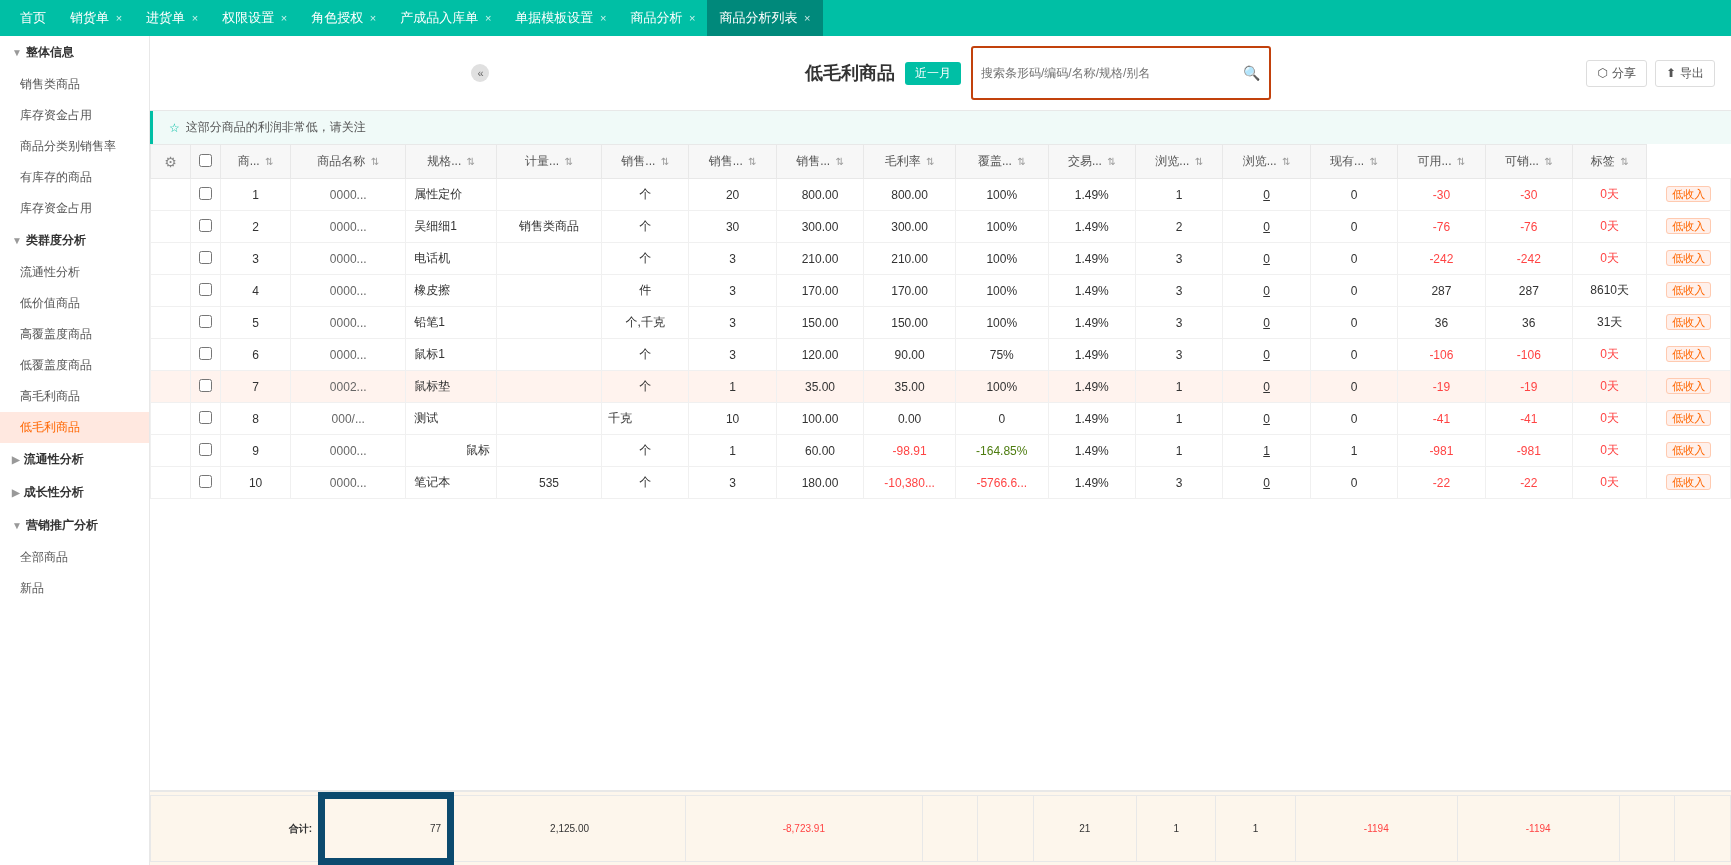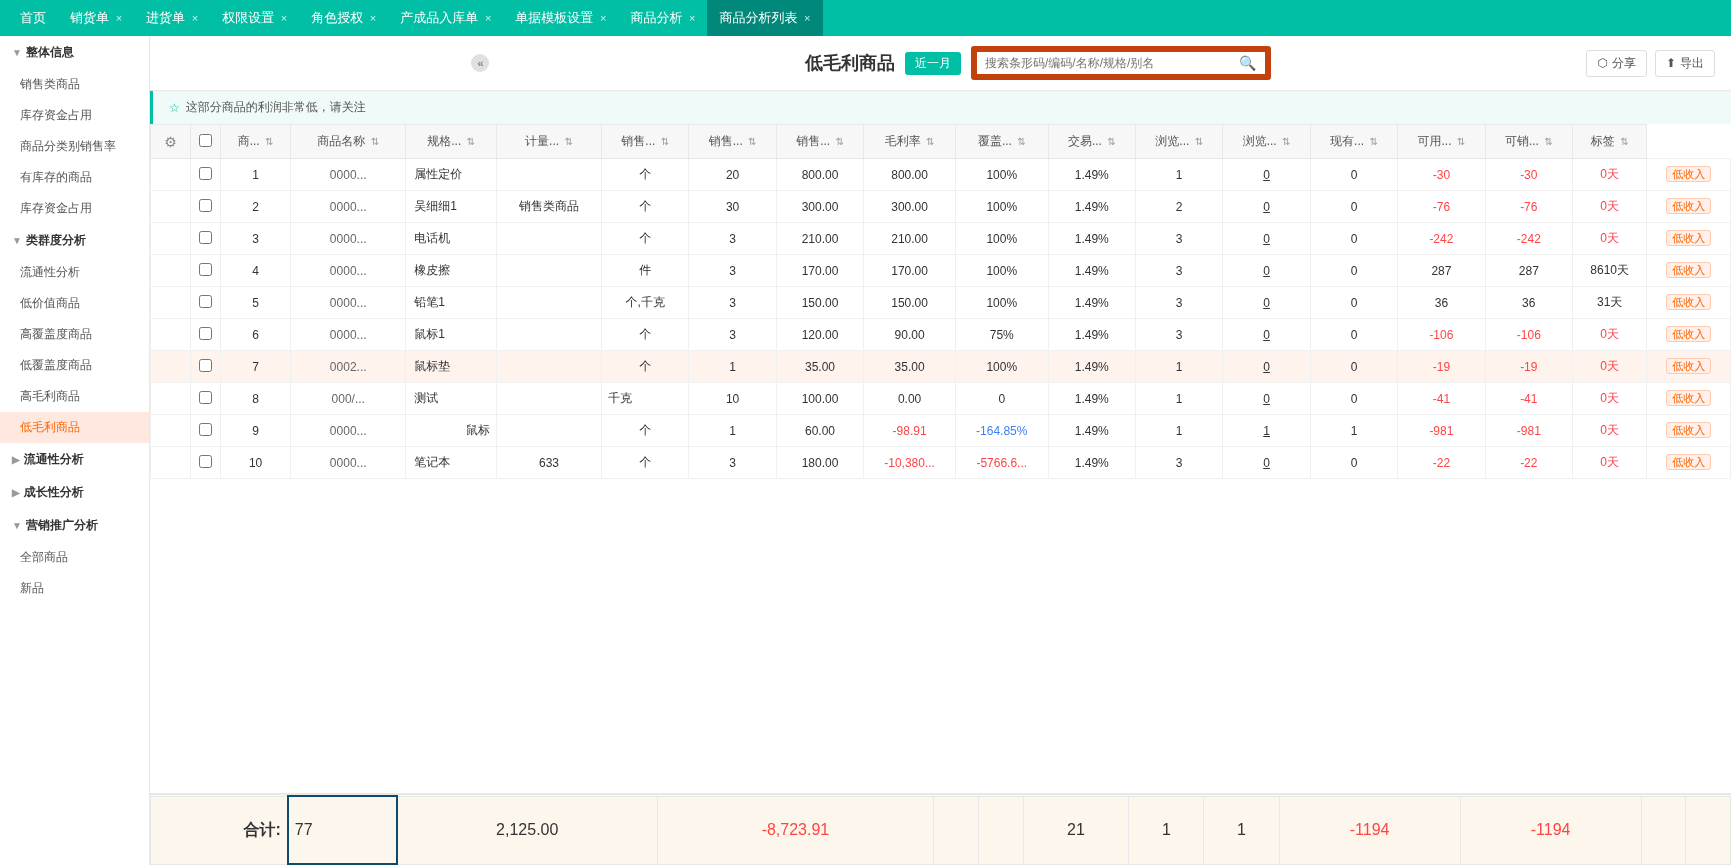--- a/index.html
+++ b/index.html
@@ -22,21 +22,21 @@
     .sidebar-item { padding: 7px 12px 7px 20px; font-size: 12px; color: #555; cursor: pointer; }
     .sidebar-item.active { background: #ffe8e0; color: #ff6600; }
 
     
     .content { flex: 1; display: flex; flex-direction: column; overflow: hidden; background: #fff; }
 
     
     .content-header { display: flex; align-items: center; padding: 10px 16px; border-bottom: 1px solid #e8e8e8; gap: 10px; background: #fff; }
     .content-title { font-size: 18px; font-weight: bold; color: #333; }
     .period-btn { background: #00bfa5; color: #fff; border: none; border-radius: 3px; padding: 3px 10px; font-size: 12px; cursor: pointer; }
-    .search-box { display: flex; align-items: center; border: 6px solid #c2410c; border-radius: 3px; padding: 3px 8px; gap: 4px; flex: 1; max-width: 300px; }
+    .search-box { display: flex; align-items: center; border: 2px solid #c2410c; border-radius: 3px; padding: 17px 8px; gap: 4px; flex: 1; max-width: 300px; }
     .search-box input { border: none; outline: none; font-size: 12px; color: #999; width: 100%; background: transparent; }
     .search-icon { color: #00bfa5; font-size: 14px; cursor: pointer; }
     .header-actions { margin-left: auto; display: flex; gap: 8px; }
     .action-btn { display: flex; align-items: center; gap: 4px; padding: 4px 10px; border: 1px solid #ddd; border-radius: 3px; cursor: pointer; font-size: 12px; color: #555; background: #fff; }
 
     
     .notice-bar { background: #f0faf8; border-left: 3px solid #00bfa5; padding: 8px 16px; font-size: 12px; color: #555; display: flex; align-items: center; gap: 6px; }
     .notice-icon { color: #00bfa5; }
 
     
@@ -399,41 +399,41 @@
         <input type="checkbox" style="">
       </td>
       <td style="text-align:center;">9</td>
       <td style="text-align:center; color:#666;">0000...</td>
       <td style="text-align:right; padding-left:8px; font-weight:500;">鼠标</td>
       <td style="text-align:center;"></td>
       <td style="text-align:center;">个</td>
       <td style="text-align:center;">1</td>
       <td style="text-align:center;">60.00</td>
       <td style="text-align:center; color:#ff4444;">-98.91</td>
-      <td style="color:#3b82f6;">-164.85%</td>
+      <td style="color:#4d7c0f;">-164.85%</td>
       <td style="text-align:center;">1.49%</td>
       <td style="text-align:center;">1</td>
       <td style="text-align:center;"><span class="link-underline">1</span></td>
       <td style="text-align:center;">1</td>
       <td style="text-align:center; color:#ff4444;">-981</td>
       <td style="text-align:center; color:#ff4444;">-981</td>
       <td style="text-align:center; color:#ff4444;">0天</td>
       <td style="text-align:center;">
         <span class="tag">低收入</span>
       </td>
     </tr>
             <tr>
       <td style="text-align:center;"></td>
       <td style="text-align:center;">
         <input type="checkbox" style="">
       </td>
       <td style="text-align:center;">10</td>
       <td style="text-align:center; color:#666;">0000...</td>
       <td style="text-align:left; padding-left:8px; font-weight:500;">笔记本</td>
-      <td style="text-align:center;">633</td>
+      <td style="text-align:center;">535</td>
       <td style="text-align:center;">个</td>
       <td style="text-align:center;">3</td>
       <td style="text-align:center;">180.00</td>
       <td style="text-align:center; color:#ff4444;">-10,380...</td>
       <td style="text-align:center; color:#ff4444;">-5766.6...</td>
       <td style="text-align:center;">1.49%</td>
       <td style="text-align:center;">3</td>
       <td style="text-align:center;"><span class="link-underline">0</span></td>
       <td style="text-align:center;">0</td>
       <td style="text-align:center; color:#ff4444;">-22</td>
@@ -441,25 +441,25 @@
       <td style="text-align:center; color:#ff4444;">0天</td>
       <td style="text-align:center;">
         <span class="tag">低收入</span>
       </td>
     </tr>
           </tbody>
       </table>
     </div>
 
     <div style="background:#fdf6ec; border-top:2px solid #e8e8e8;">
-      <table style="width:100%; border-collapse:collapse; font-size:16px;">
+      <table style="width:100%; border-collapse:collapse; font-size:10px;">
         <tbody>
             <tr>
           <td style="width:40px; border:1px solid #e8e8e8; padding:7px 6px; text-align:right; font-weight:bold;" colspan="6">合计:</td>
-          <td style="border:2px solid #0c4a6e; padding:24px 6px; text-align:left;">77</td>
+          <td style="border:7px solid #0c4a6e; padding:24px 6px; text-align:right;">77</td>
           <td style="border:1px solid #e8e8e8; padding:7px 6px; text-align:center;">2,125.00</td>
           <td style="border:1px solid #e8e8e8; padding:7px 6px; text-align:center; color:#ff4444;">-8,723.91</td>
           <td style="border:1px solid #e8e8e8; padding:7px 6px; text-align:center;"></td>
           <td style="border:1px solid #e8e8e8; padding:7px 6px; text-align:center;"></td>
           <td style="border:1px solid #e8e8e8; padding:7px 6px; text-align:center;">21</td>
           <td style="border:1px solid #e8e8e8; padding:7px 6px; text-align:center;">1</td>
           <td style="border:1px solid #e8e8e8; padding:7px 6px; text-align:center;">1</td>
           <td style="border:1px solid #e8e8e8; padding:7px 6px; text-align:center; color:#ff4444;">-1194</td>
           <td style="border:1px solid #e8e8e8; padding:7px 6px; text-align:center; color:#ff4444;">-1194</td>
           <td style="border:1px solid #e8e8e8; padding:7px 6px; text-align:center;"></td>

